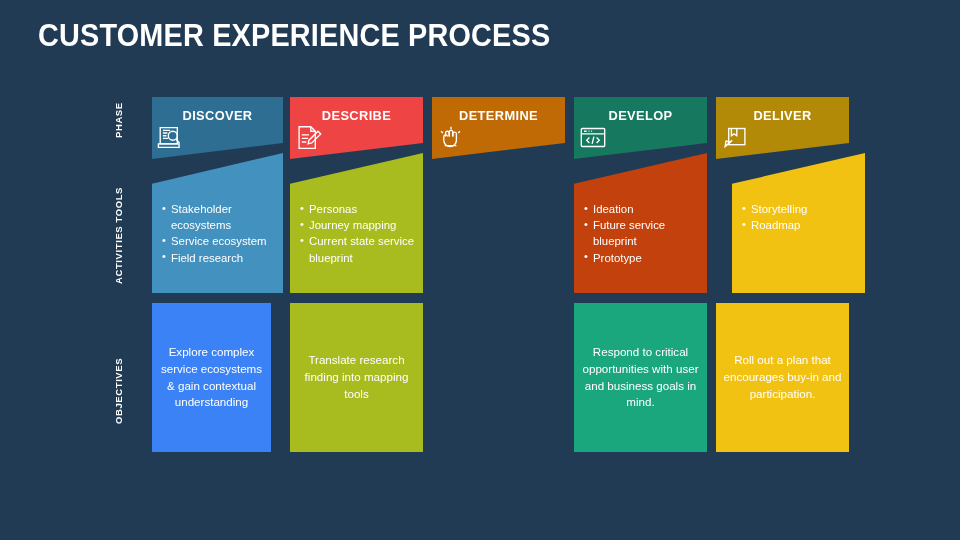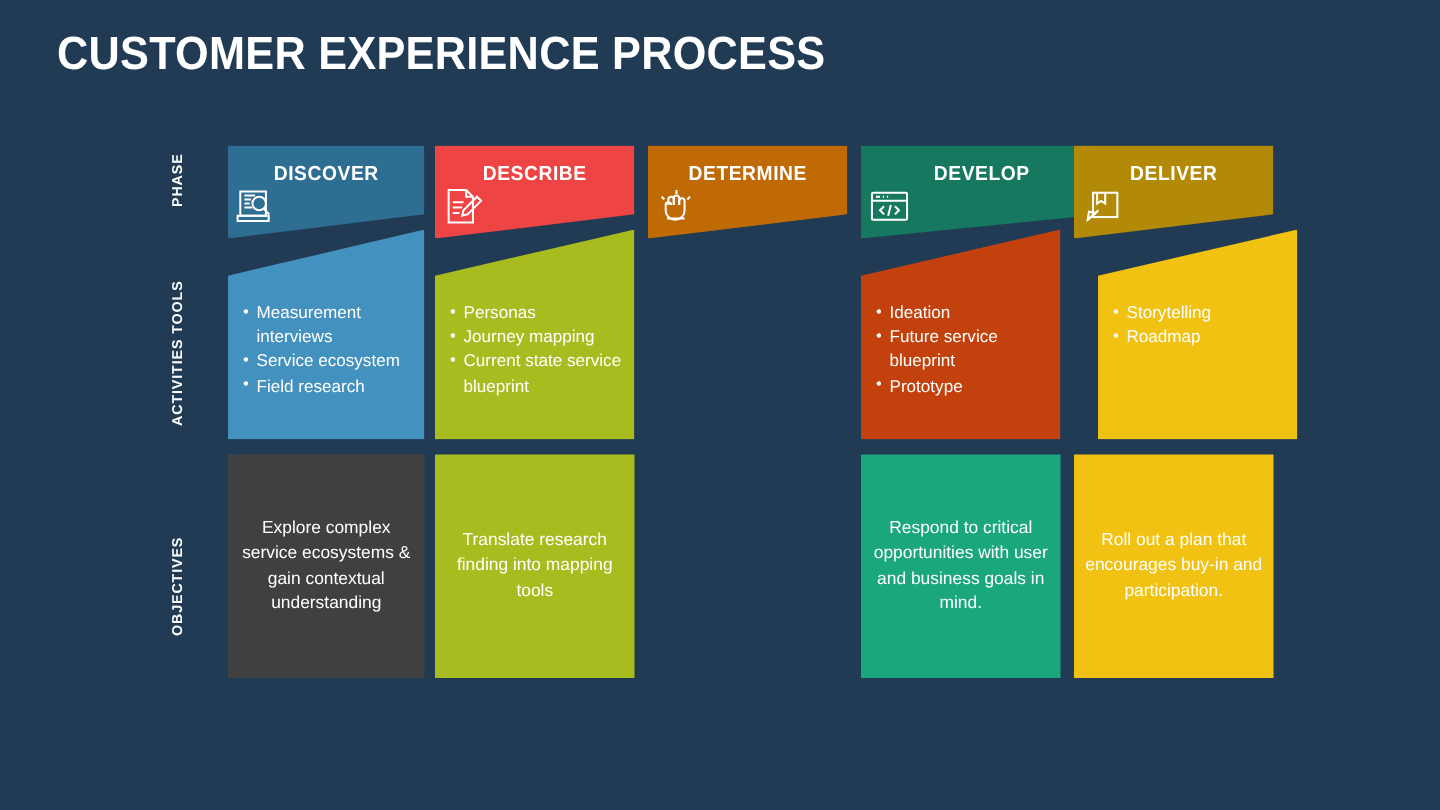--- a/index.html
+++ b/index.html
@@ -141,41 +141,41 @@
 <div id="page-title">CUSTOMER EXPERIENCE PROCESS</div>
 
 <div id="rail-phase" class="rail-label">PHASE</div>
 <div id="rail-activities" class="rail-label">ACTIVITIES TOOLS</div>
 <div id="rail-objectives" class="rail-label">OBJECTIVES</div>
 
 <div id="grid">
     <div class="col" style="left: 152px; width: 131px; height: 196px;">
       <div class="col-body" style="background: rgb(67, 145, 190);">
         <ul class="bullets">
-          <li>Measurement interviews</li>
+          <li>Stakeholder ecosystems</li>
           <li>Service ecosystem</li>
           <li>Field research</li>
         </ul>
       </div>
       <div class="col-head" style="background: rgb(46, 110, 146);">
         <div class="col-head-title">DISCOVER</div>
         <div class="col-head-icon">
           <svg viewBox="0 0 32 30">
             <g fill="none" stroke="#fff" stroke-width="1.5">
               <path d="M4 4h19v18H4z"></path>
               <path d="M2 22h23v4H2z"></path>
               <path d="M7 7h8M7 10h5M7 13h4M7 16h6"></path>
               <circle cx="18" cy="13" r="5"></circle>
               <path d="M21.5 17l4 4"></path>
             </g>
           </svg>
         </div>
       </div>
     </div>
-    <div class="col-obj" style="left: 152px; width: 131px; background: #404040;">
+    <div class="col-obj" style="left: 152px; width: 119px; background: #3b82f6;">
       <p>Explore complex service ecosystems &amp; gain contextual understanding</p>
     </div>
     <div class="col" style="left: 290px; width: 133px; height: 196px;">
       <div class="col-body" style="background: rgb(168, 188, 31);">
         <ul class="bullets">
           <li>Personas</li>
           <li>Journey mapping</li>
           <li>Current state service blueprint</li>
         </ul>
       </div>
@@ -213,21 +213,21 @@
       </div>
     </div>
     <div class="col" style="left: 574px; width: 133px; height: 196px;">
       <div class="col-body" style="background: #c2410c;">
         <ul class="bullets">
           <li>Ideation</li>
           <li>Future service blueprint</li>
           <li>Prototype</li>
         </ul>
       </div>
-      <div class="col-head" style="background: rgb(21, 120, 95); padding-left: 28px;">
+      <div class="col-head" style="background: rgb(21, 120, 95);">
         <div class="col-head-title">DEVELOP</div>
         <div class="col-head-icon">
           <svg viewBox="0 0 32 30">
             <g fill="none" stroke="#fff" stroke-width="1.5">
               <rect x="3" y="5" width="26" height="20" rx="1"></rect>
               <path d="M3 11h26"></path>
               <path d="M6 8h3M11 8h1M14 8h1"></path>
               <path d="M12 15l-3 3 3 3M20 15l3 3-3 3M17 14l-2 8"></path>
             </g>
           </svg>

